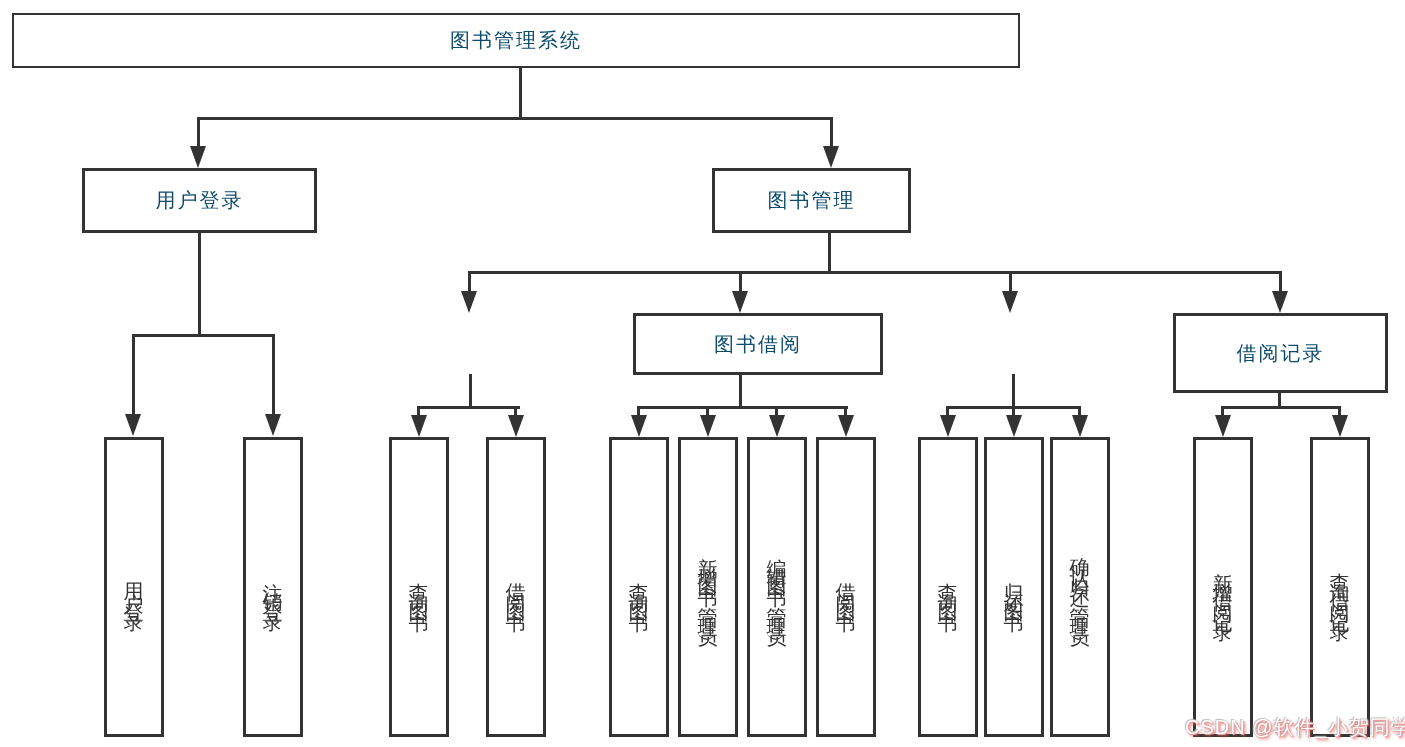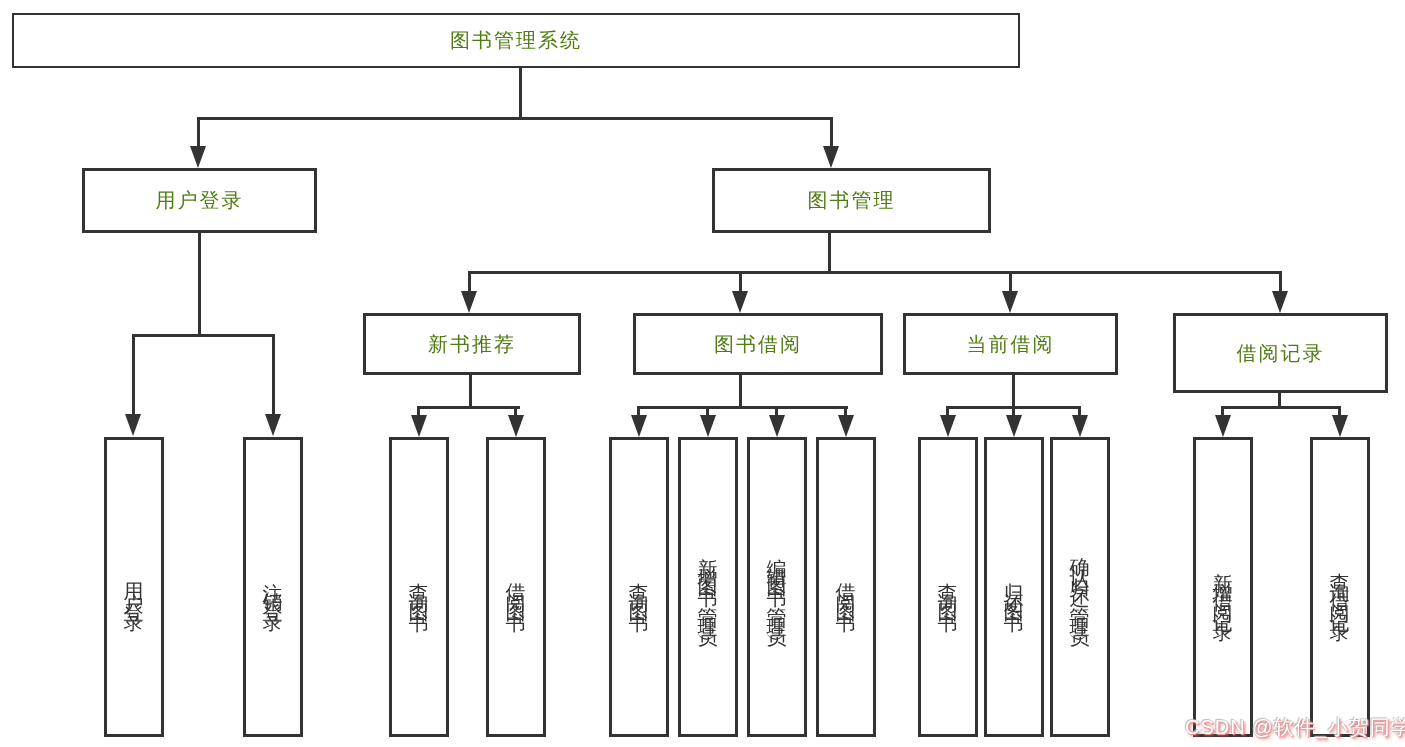--- a/index.html
+++ b/index.html
@@ -3,21 +3,21 @@
 <meta charset="utf-8">
 <style>
   html,body{margin:0;padding:0;background:#ffffff;}
   .canvas{
     position:relative;width:1405px;height:747px;background:#ffffff;overflow:hidden;
     font-family:"Liberation Sans","DejaVu Sans",sans-serif;color:#333333;
   }
   .hbox{
     position:absolute;box-sizing:border-box;background:#ffffff;border:3px solid #333333;
     display:flex;align-items:center;justify-content:center;
-    font-size:20px;letter-spacing:2px;color:#4d7c0f;z-index:2;
+    font-size:20px;letter-spacing:2px;color:#0c4a6e;z-index:2;
   }
   .hbox.root{border-width:2px;}
   .vbox{
     position:absolute;box-sizing:border-box;background:#ffffff;border:3px solid #333333;
     width:60px;height:300px;top:437px;
     writing-mode:vertical-rl;text-orientation:mixed;
     text-align:center;line-height:54px;font-size:20px;letter-spacing:10px;
     color:#333333;z-index:2;
   }
   .line{position:absolute;background:#333333;z-index:1;}
@@ -42,43 +42,41 @@
   <div class="hbox root" style="left:12px;top:13px;width:1008px;height:55px;">图书管理系统</div>
 
   <div class="line v" style="left:519px;top:67px;height:51px;"></div>
   <div class="line h" style="left:197px;top:117px;width:636px;"></div>
   <div class="line v" style="left:197px;top:117px;height:31px;"></div>
   <div class="line v" style="left:830px;top:117px;height:31px;"></div>
   <div class="arrow" style="left:190px;top:146px;"></div>
   <div class="arrow" style="left:823px;top:146px;"></div>
 
   <div class="hbox" style="left:82px;top:168px;width:235px;height:65px;">用户登录</div>
-  <div class="hbox" style="left:712px;top:168px;width:279px;height:65px;">图书管理</div>
+  <div class="hbox" style="left:712px;top:168px;width:199px;height:65px;">图书管理</div>
 
   <div class="line v" style="left:198px;top:232px;height:105px;"></div>
   <div class="line h" style="left:132px;top:334px;width:143px;"></div>
   <div class="line v" style="left:132px;top:334px;height:82px;"></div>
   <div class="line v" style="left:272px;top:334px;height:82px;"></div>
   <div class="arrow" style="left:125px;top:414px;"></div>
   <div class="arrow" style="left:265px;top:414px;"></div>
 
   <div class="line v" style="left:828px;top:232px;height:42px;"></div>
   <div class="line h" style="left:468px;top:271px;width:814px;"></div>
   <div class="line v" style="left:468px;top:271px;height:22px;"></div>
   <div class="line v" style="left:739px;top:271px;height:22px;"></div>
   <div class="line v" style="left:1009px;top:271px;height:22px;"></div>
   <div class="line v" style="left:1279px;top:271px;height:22px;"></div>
   <div class="arrow" style="left:461px;top:291px;"></div>
   <div class="arrow" style="left:732px;top:291px;"></div>
   <div class="arrow" style="left:1002px;top:291px;"></div>
   <div class="arrow" style="left:1272px;top:291px;"></div>
 
-  <div class="hbox" style="left:363px;top:313px;width:218px;height:62px;">新书推荐</div>
   <div class="hbox" style="left:633px;top:313px;width:250px;height:62px;">图书借阅</div>
-  <div class="hbox" style="left:903px;top:313px;width:215px;height:62px;">当前借阅</div>
   <div class="hbox" style="left:1173px;top:313px;width:215px;height:80px;">借阅记录</div>
 
   <div class="line v" style="left:469px;top:374px;height:35px;"></div>
   <div class="line h" style="left:417px;top:406px;width:103px;"></div>
   <div class="line v" style="left:417px;top:406px;height:12px;"></div>
   <div class="line v" style="left:514px;top:406px;height:12px;"></div>
   <div class="arrow" style="left:411px;top:415px;"></div>
   <div class="arrow" style="left:508px;top:415px;"></div>
 
   <div class="line v" style="left:739px;top:374px;height:35px;"></div>

